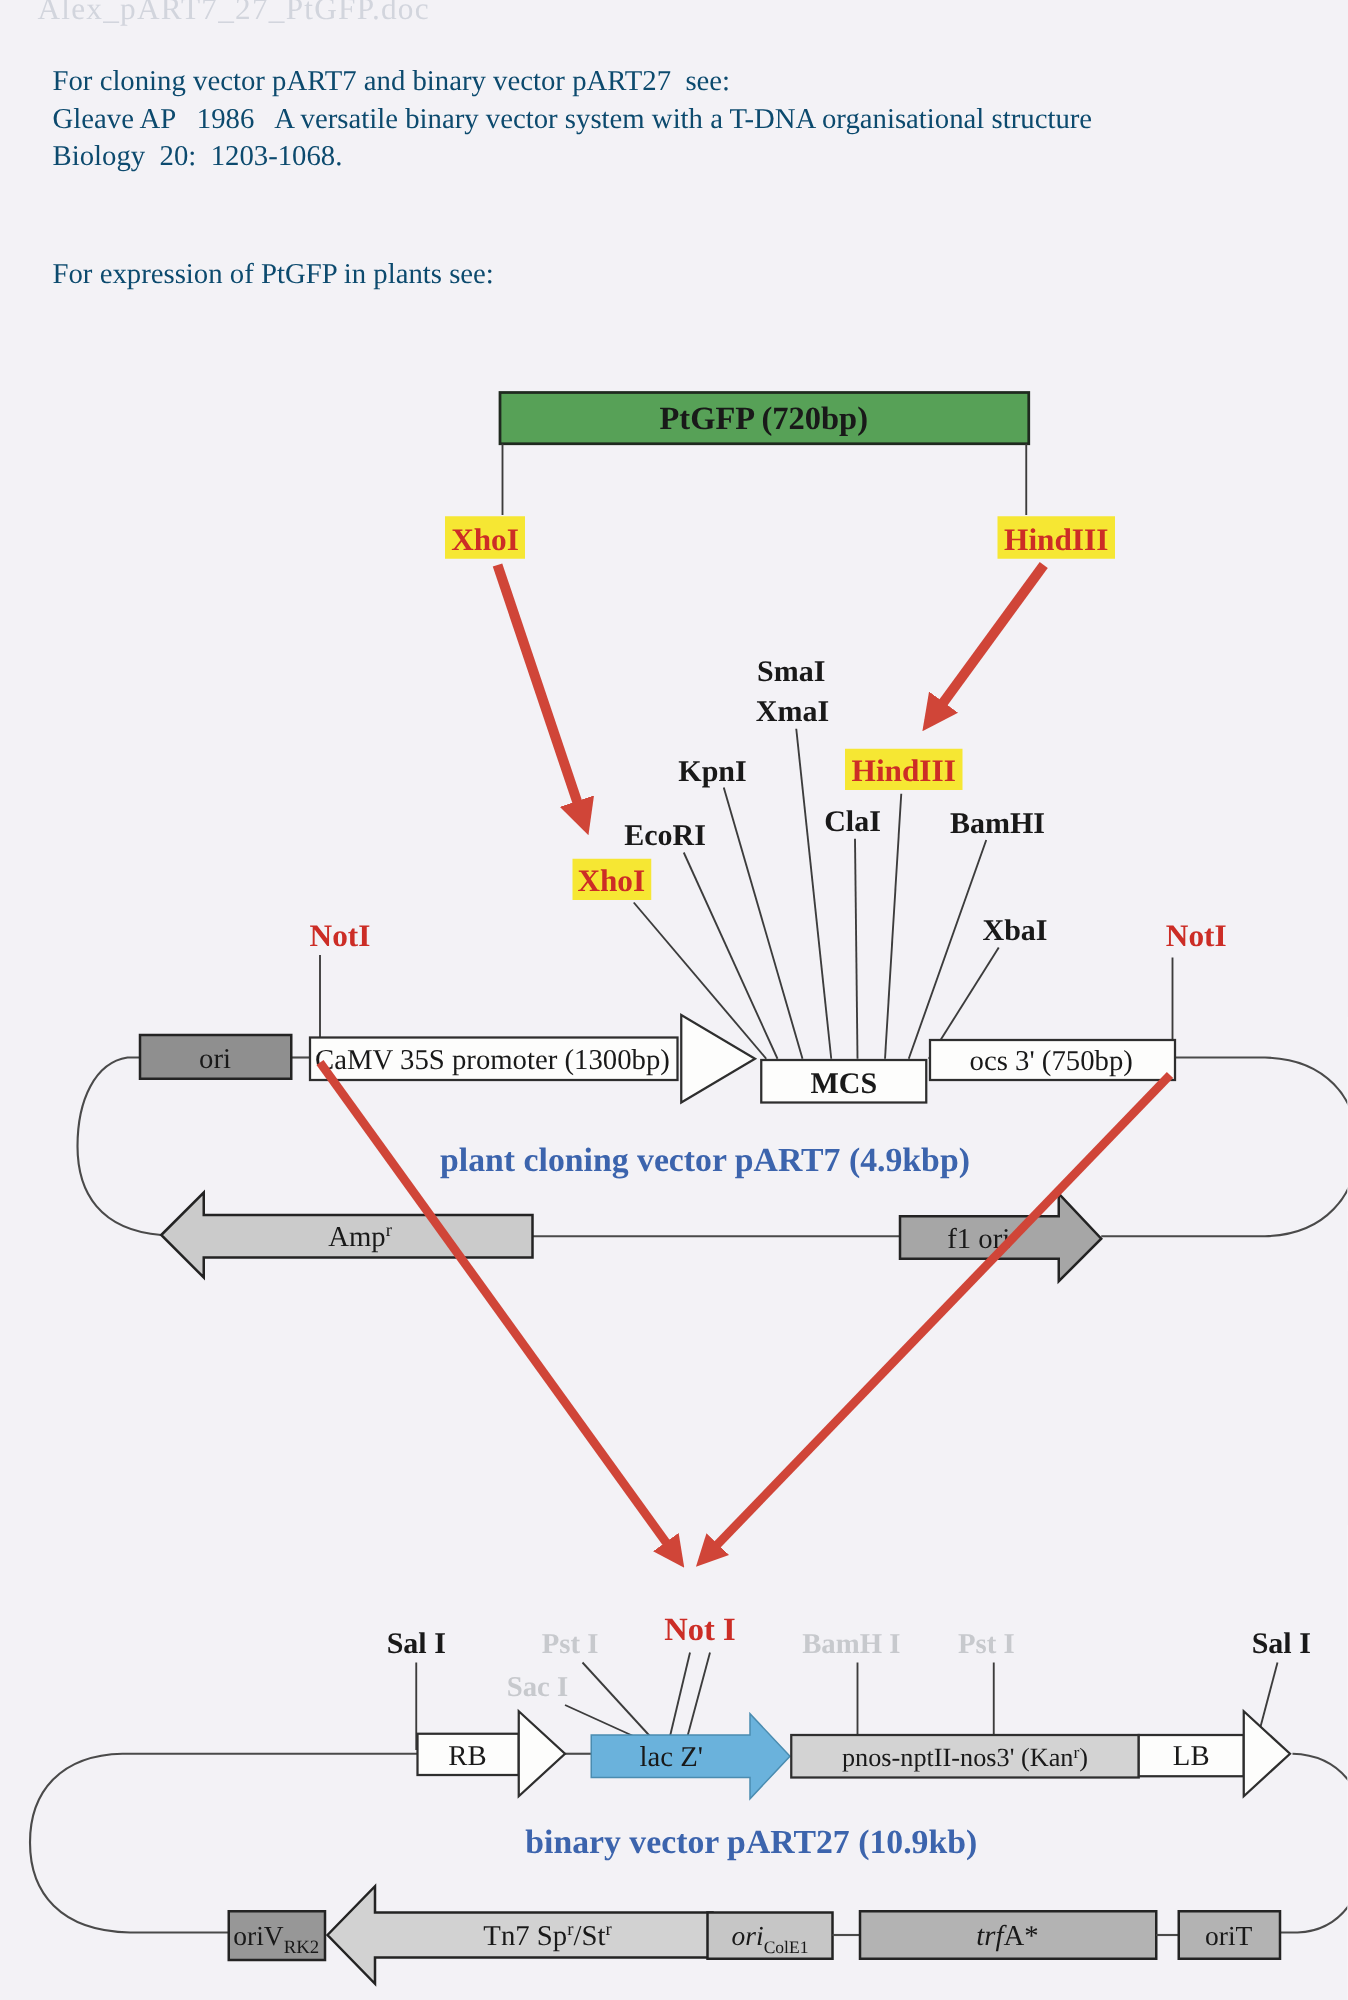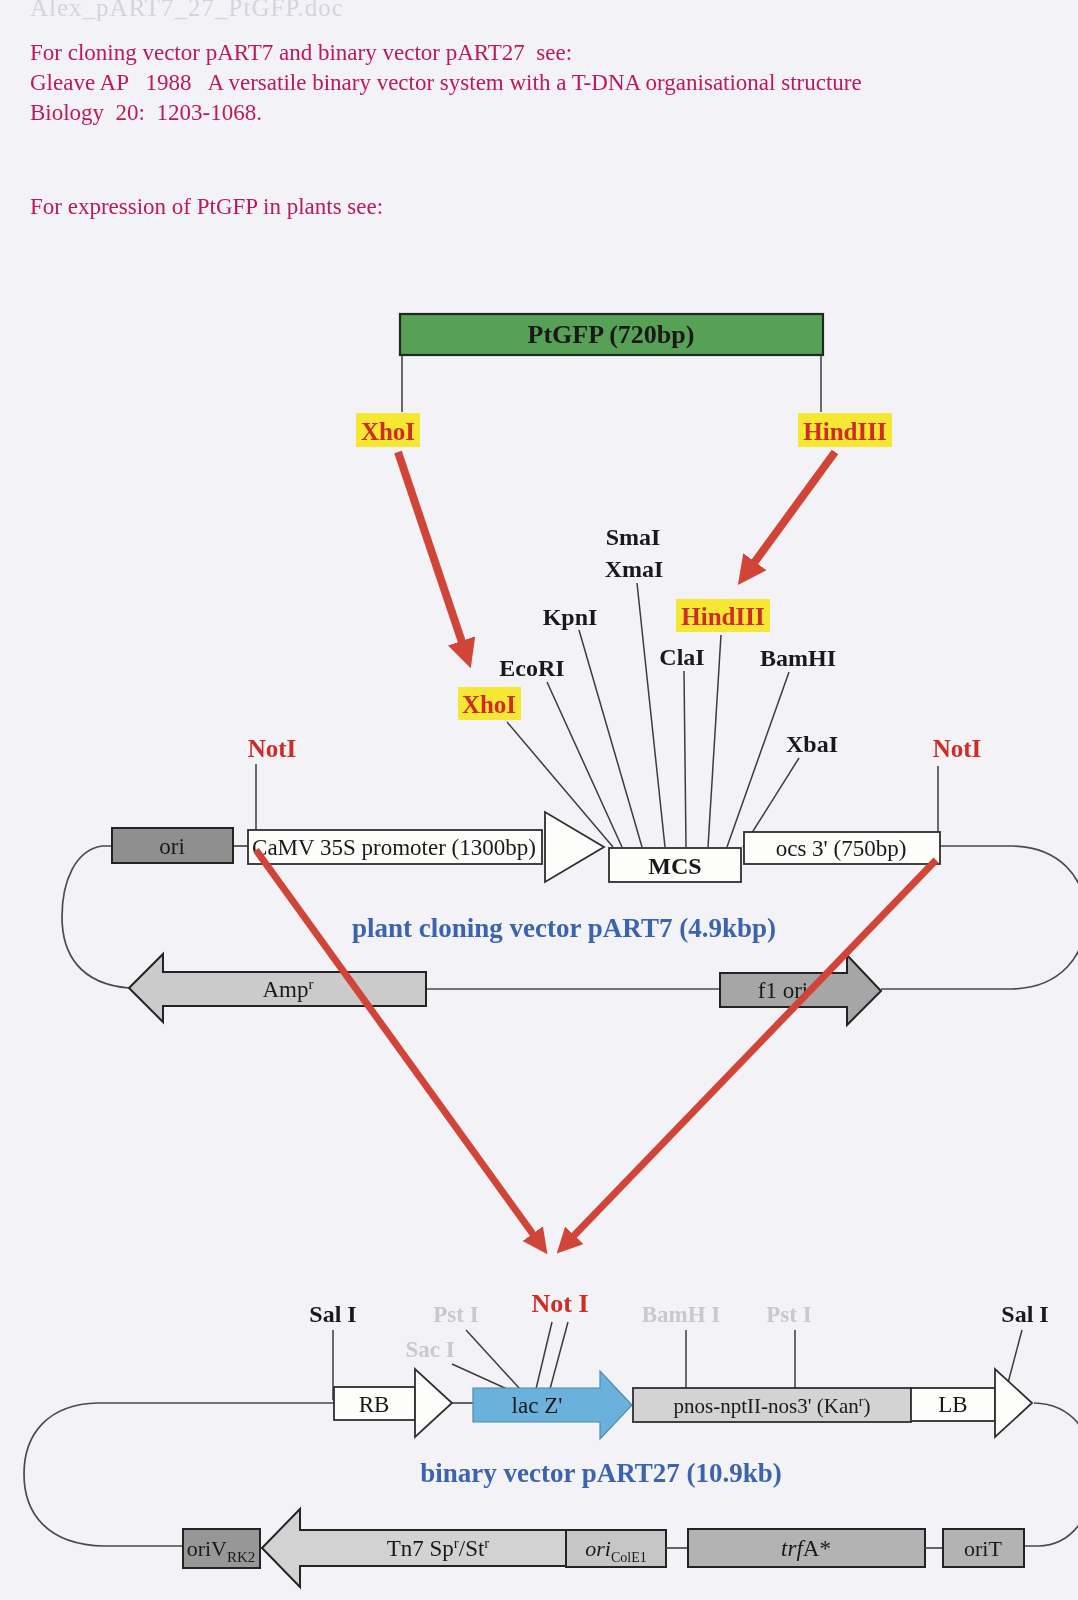--- a/index.html
+++ b/index.html
@@ -6,21 +6,21 @@
   body{font-family:"Liberation Serif", serif;}
   .page{
     position:relative; width:1078px; height:1600px;
     background:#f3f2f6; overflow:hidden;
   }
   .watermark{
     position:absolute; left:30px; top:-6px;
     font-size:25px; color:#d2d5dd; letter-spacing:1px;
     white-space:pre;
   }
-  .para{position:absolute; left:30px; margin:0; color:#be185d;}
+  .para{position:absolute; left:30px; margin:12px; color:#0c4a6e;}
   .para .tline{display:block; white-space:pre; font-size:23px; line-height:30px;}
   #p1{top:38px;} #p2{top:192px;}
   svg{position:absolute; left:0; top:0;}
   text{font-family:"Liberation Serif", serif; fill:#191919;}
   .thin{stroke:#3c3c3c; stroke-width:1.5; fill:none;}
   .bb{stroke:#4a4a4a; stroke-width:1.7; fill:none;}
   .whitebox{fill:#fdfdfc; stroke:#2e2e2e; stroke-width:1.8;}
   .boldlab{font-weight:bold; font-size:24px;}
   .redlab{font-weight:bold; fill:#cc2d26;}
   .faded{font-weight:bold; font-size:23px; fill:#c7c9cd;}
@@ -29,21 +29,21 @@
 </style>
 </head>
 <body>
 
 <div class="page">
 
   <div class="watermark">Alex_pART7_27_PtGFP.doc</div>
 
   <p class="para" id="p1">
     <span class="tline">For cloning vector pART7 and binary vector pART27  see:</span>
-    <span class="tline">Gleave AP   1988   A versatile binary vector system with a T-DNA organisational structure</span>
+    <span class="tline">Gleave AP   1986   A versatile binary vector system with a T-DNA organisational structure</span>
     <span class="tline">Biology  20:  1203-1068.</span>
   </p>
 
   <p class="para" id="p2">
     <span class="tline">For expression of PtGFP in plants see:</span>
   </p>
 
   <svg width="1078" height="1600" viewBox="0 0 1078 1600">
     <defs>
       <marker id="redhead" viewBox="0 0 10 10" refX="7" refY="5" markerWidth="3.6" markerHeight="3.6" orient="auto" markerUnits="strokeWidth">

